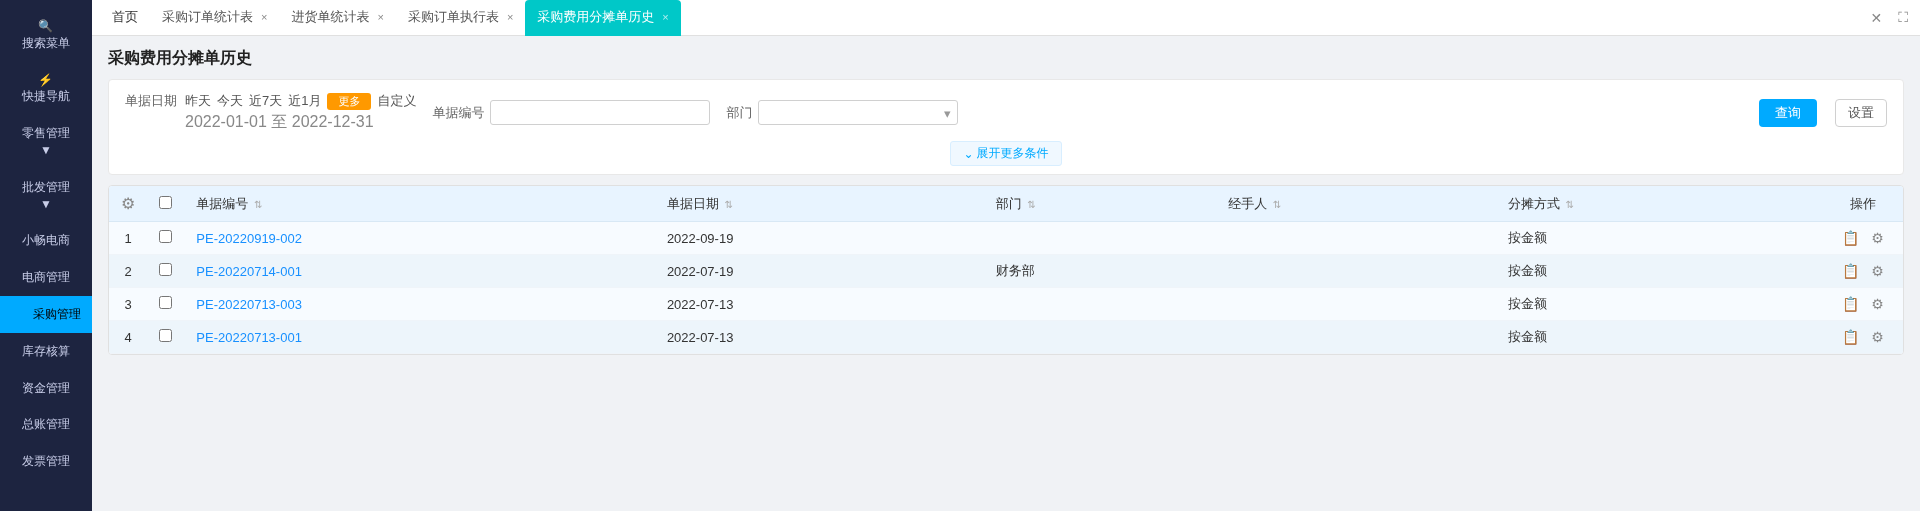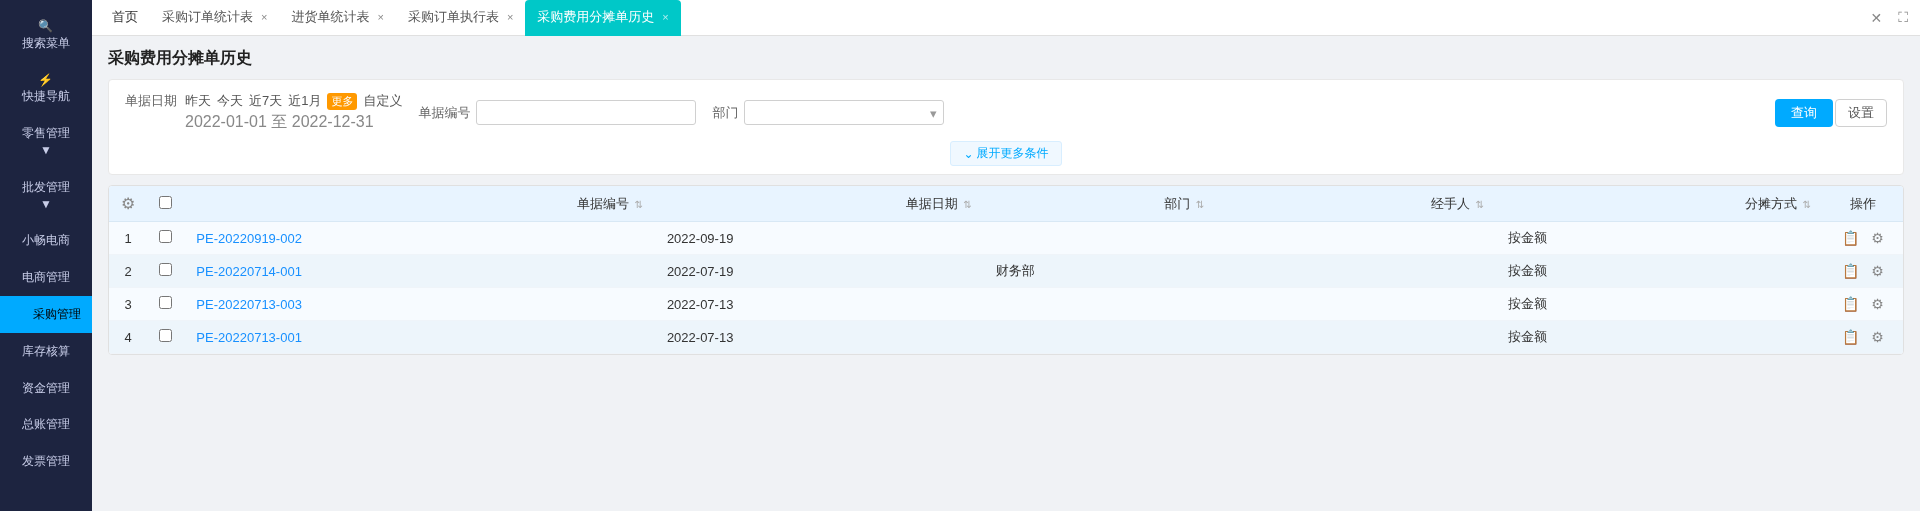--- a/index.html
+++ b/index.html
@@ -147,21 +147,21 @@
       gap: 6px;
       font-size: 13px;
     }
     .filter-date-link {
       color: #555;
       cursor: pointer;
     }
     .filter-date-link.more {
       background: #ff9900;
       color: #fff;
-      padding: 1px 4px;
+      padding: 1px 11px;
       border-radius: 3px;
       font-size: 11px;
     }
     .filter-date-range {
       color: #888;
       font-size: 16px;
       margin-top: 2px;
     }
     .filter-input-group {
       display: flex;
@@ -246,21 +246,21 @@
     }
     table {
       width: 100%;
       border-collapse: collapse;
     }
     thead tr {
       background: #e8f4ff;
     }
     thead th {
       padding: 8px 12px;
-      text-align: right;
+      text-align: left;
       font-size: 13px;
       color: #333;
       font-weight: normal;
       border-bottom: 1px solid #d8e8f5;
       white-space: nowrap;
     }
     thead th.col-check { width: 36px; text-align: center; }
     thead th.col-ops { width: 80px; text-align: center; }
     .sort-icon { color: #aaa; font-size: 10px; margin-left: 2px; }
     tbody tr {
@@ -391,21 +391,21 @@
         <div class="filter-input-group">
           <span class="filter-label">部门</span>
           <div class="select-wrapper">
             <select class="filter-select">
               <option value=""></option>
               <option value="财务部">财务部</option>
             </select>
           </div>
         </div>
 
-        <div style="display:flex; gap:2px; align-items:center; margin-left:auto;">
+        <div style="display:flex; gap:18px; align-items:center; margin-left:auto;">
           <button class="btn-query">查询</button>
           <button class="btn-settings">设置</button>
         </div>
       </div>
 
       <div class="expand-more">
         <span class="expand-btn">
           <span>⌄</span>
           <span>展开更多条件</span>
         </span>

